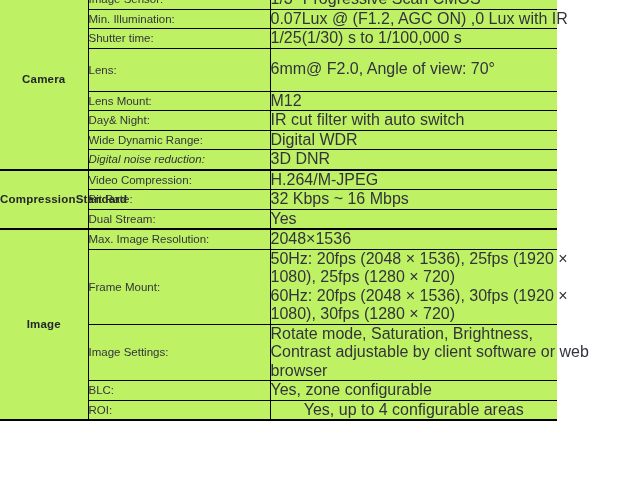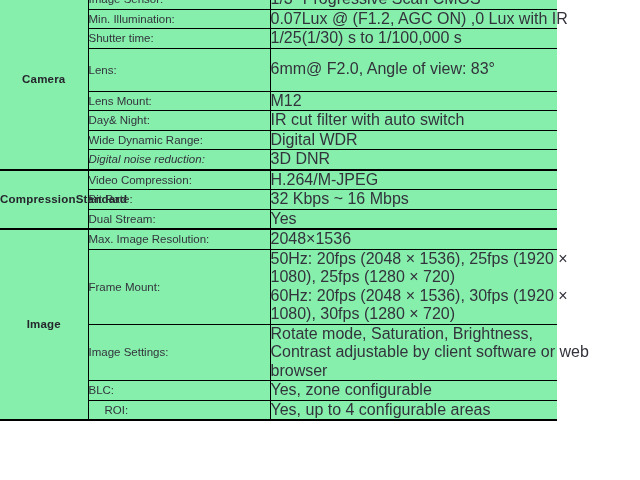--- a/index.html
+++ b/index.html
@@ -32,21 +32,21 @@
     table-layout: fixed;
   }
 
   .spec-table col.c-group { width: 88px; }
   .spec-table col.c-param { width: 182px; }
   .spec-table col.c-value { width: 287px; }
 
   .spec-table td {
     vertical-align: middle;
     padding: 0;
-    background: #86efac;
+    background: #bef264;
   }
 
   
   .group-cell {
     text-align: center;
     font-size: 11.5px;
     font-weight: bold;
     color: #25252c;
     letter-spacing: 0.2px;
     line-height: 17px;
@@ -118,21 +118,21 @@
           </td>
           <td class="value-cell">
             <span class="line">1/25(1/30) s to 1/100,000 s</span>
           </td>
         </tr>
         <tr>
           <td class="param-cell tall">
             <span class="line">Lens:</span>
           </td>
           <td class="value-cell tall">
-            <span class="line">6mm@ F2.0, Angle of view: 83°</span>
+            <span class="line">6mm@ F2.0, Angle of view: 70°</span>
           </td>
         </tr>
         <tr>
           <td class="param-cell">
             <span class="line">Lens Mount:</span>
           </td>
           <td class="value-cell">
             <span class="line">M12</span>
           </td>
         </tr>
@@ -217,22 +217,22 @@
         </tr>
         <tr>
           <td class="param-cell">
             <span class="line">BLC:</span>
           </td>
           <td class="value-cell">
             <span class="line">Yes, zone configurable</span>
           </td>
         </tr>
         <tr class="section-end">
-          <td class="param-cell" style="border-bottom: 2.2px solid rgb(0, 0, 0); padding-left: 16px;">
+          <td class="param-cell" style="border-bottom: 2.2px solid rgb(0, 0, 0);">
             <span class="line">ROI:</span>
           </td>
-          <td class="value-cell" style="border-bottom: 2.2px solid rgb(0, 0, 0);">
+          <td class="value-cell" style="border-bottom: 2.2px solid rgb(0, 0, 0); text-align: center;">
             <span class="line">Yes, up to 4 configurable areas</span>
           </td>
         </tr>
       </tbody>
   </table>
 </div>
 
 </body></html>

